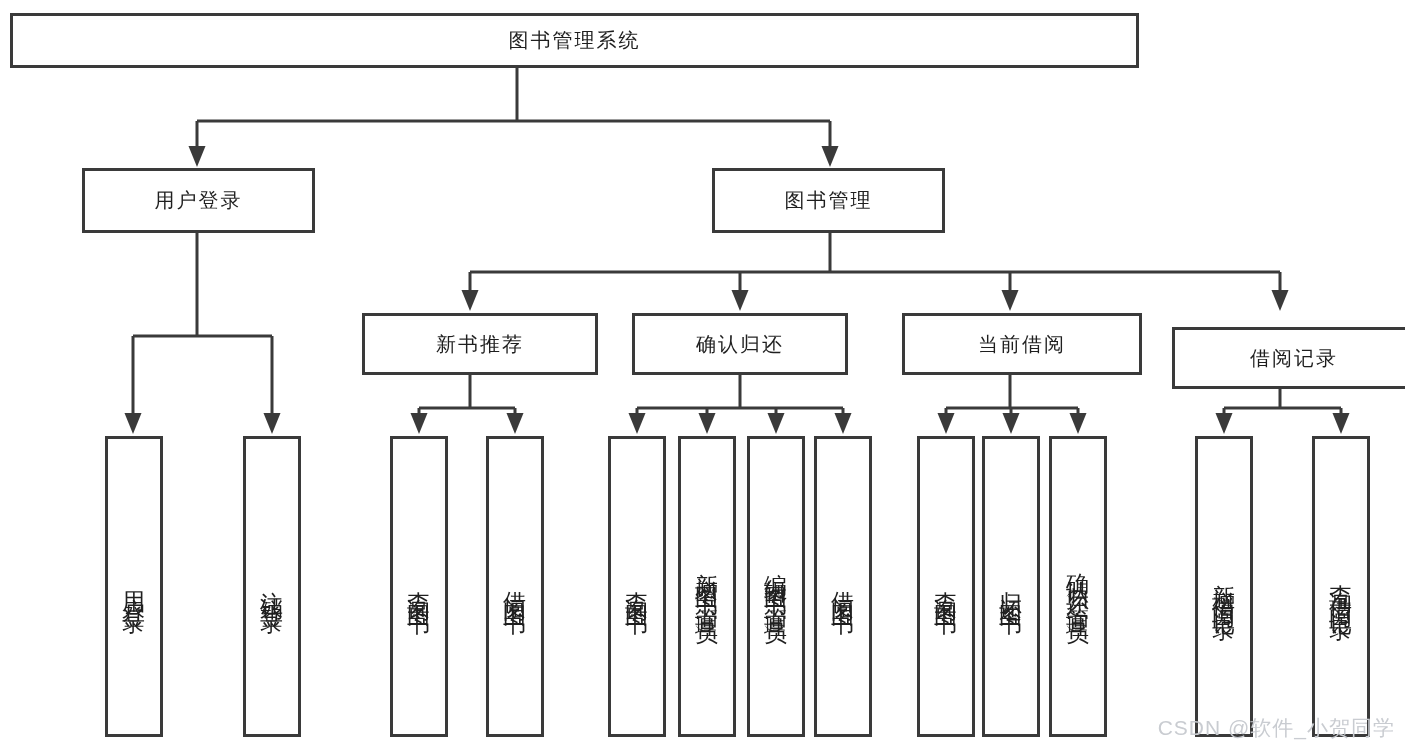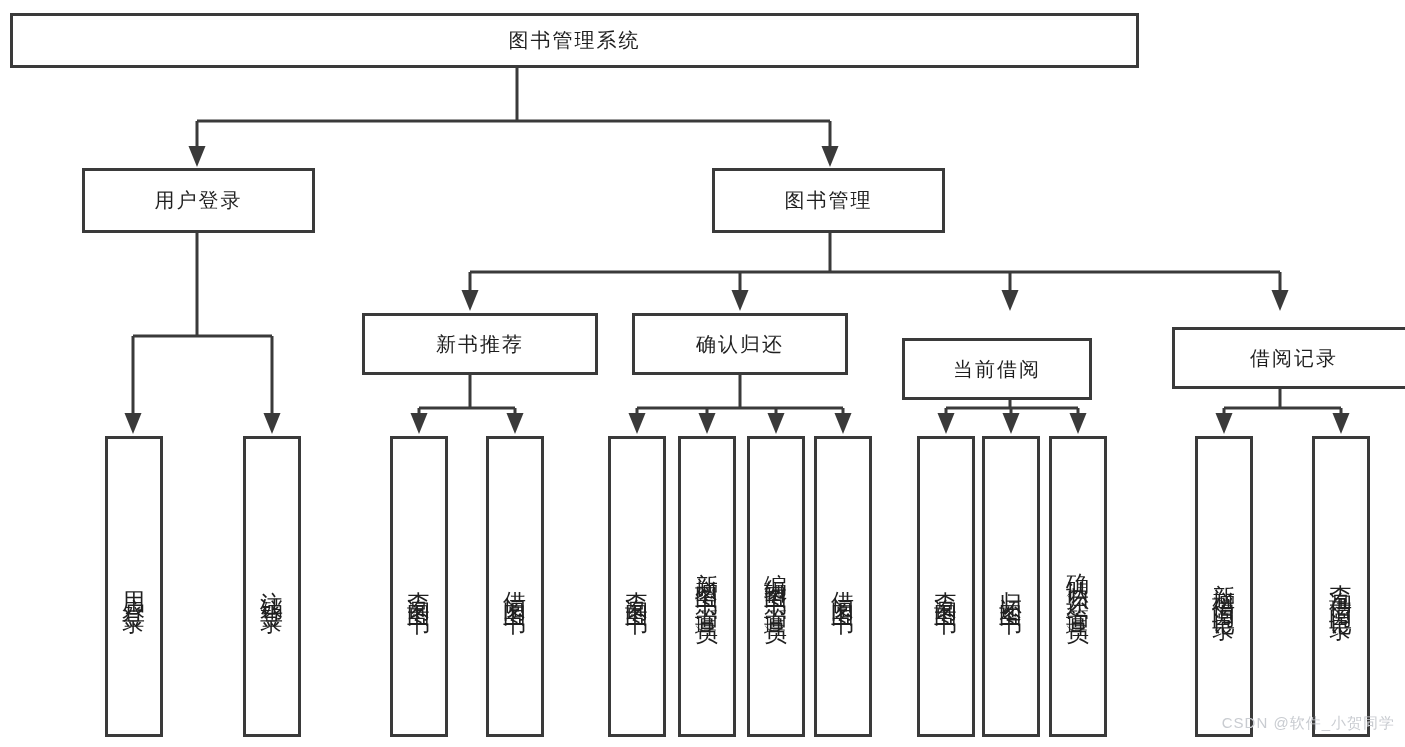--- a/index.html
+++ b/index.html
@@ -36,41 +36,41 @@
     letter-spacing: 7px;
     line-height: 1.05;
     white-space: nowrap;
   }
   
   .n-root        { left: 10px;   top: 13px;  width: 1129px; height: 55px; }
   .n-login       { left: 82px;   top: 168px; width: 233px;  height: 65px; }
   .n-mgmt        { left: 712px;  top: 168px; width: 233px;  height: 65px; }
   .n-newbook     { left: 362px;  top: 313px; width: 236px;  height: 62px; }
   .n-bookborrow  { left: 632px;  top: 313px; width: 216px;  height: 62px; }
-  .n-currborrow  { left: 902px;  top: 313px; width: 190px;  height: 62px; margin-top: 25px; }
+  .n-currborrow  { left: 902px;  top: 313px; width: 240px;  height: 62px; }
   .n-records     { left: 1172px; top: 327px; width: 244px;  height: 62px; }
   
   .nv-login      { left: 105px; }
   .nv-logout     { left: 243px; }
   .nv-nb-query   { left: 390px; }
   .nv-nb-borrow  { left: 486px; }
   .nv-bb-query   { left: 608px; }
   .nv-bb-add     { left: 678px; }
   .nv-bb-edit    { left: 747px; }
   .nv-bb-borrow  { left: 814px; }
   .nv-cb-query   { left: 917px; }
   .nv-cb-return  { left: 982px; }
   .nv-cb-confirm { left: 1049px; }
   .nv-br-add     { left: 1195px; }
   .nv-br-query   { left: 1312px; }
   .watermark {
     position: absolute;
     right: 10px;
     top: 714px;
-    font-size: 15px;
+    font-size: 21px;
     letter-spacing: 1px;
     color: #c9ccd1;
     white-space: nowrap;
   }
 </style>
 </head>
 <body>
 
 <div id="canvas">
 

